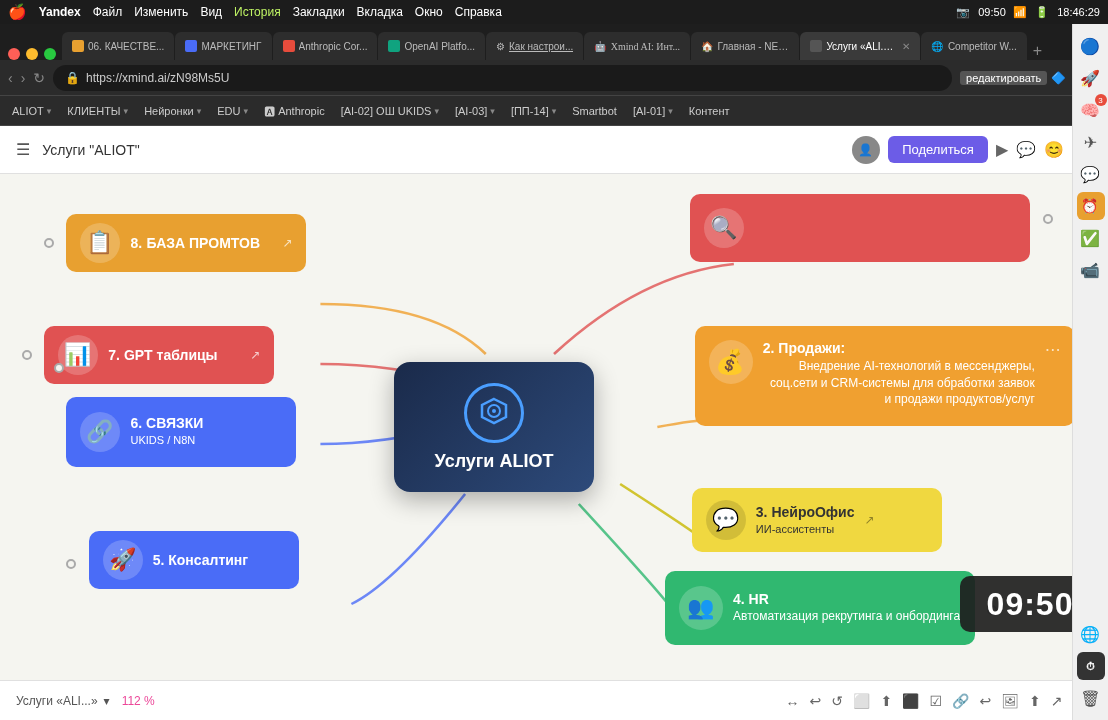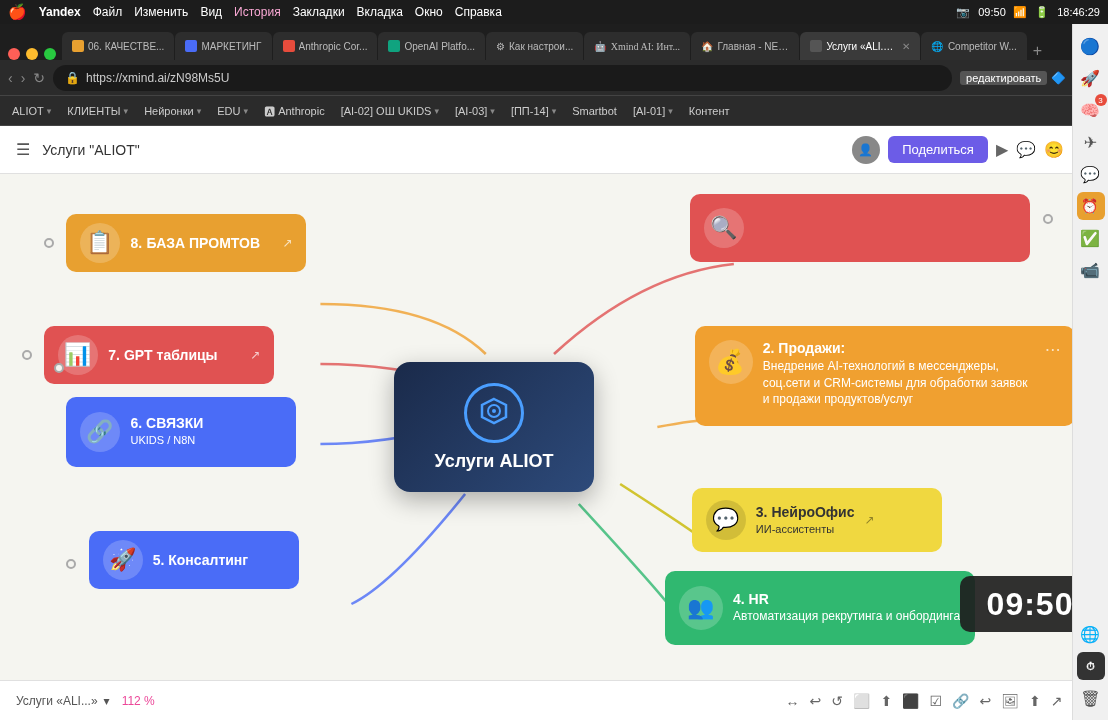--- a/index.html
+++ b/index.html
@@ -365,21 +365,21 @@
   </style>
 </head>
 <body>
 
 <div class="menubar">
   <span style="font-size:15px;">🍎</span>
   <span style="font-size:12px;color:#fff;font-weight:700;">Yandex</span>
   <span style="font-size:12px;color:#fff;">Файл</span>
   <span style="font-size:12px;color:#fff;">Изменить</span>
   <span style="font-size:12px;color:#fff;">Вид</span>
-  <span style="font-size:12px;color:#f9a8d4;">История</span>
+  <span style="font-size:12px;color:#bef264;">История</span>
   <span style="font-size:12px;color:#fff;">Закладки</span>
   <span style="font-size:12px;color:#fff;">Вкладка</span>
   <span style="font-size:12px;color:#fff;">Окно</span>
   <span style="font-size:12px;color:#fff;">Справка</span>
   <div class="menubar-right">
     <span>📷</span>
     <span>09:50</span>
     <span>📶</span>
     <span>🔋</span>
     <span>18:46:29</span>
@@ -406,21 +406,21 @@
       <div class="tab">
           <span style="background:#e74c3c;width:12px;height:12px;border-radius:2px;display:inline-block;flex-shrink:0;"></span>
           <span style="overflow:hidden;text-overflow:ellipsis;white-space:nowrap;max-width:80px;font-size:10px;">Anthropic Cor...</span>
         </div>
       <div class="tab">
           <span style="background:#10a37f;width:12px;height:12px;border-radius:2px;display:inline-block;flex-shrink:0;"></span>
           <span style="overflow:hidden;text-overflow:ellipsis;white-space:nowrap;max-width:80px;font-size:10px;">OpenAI Platfo...</span>
         </div>
       <div class="tab">
           <span style="font-size:10px;">⚙</span>
-          <span style="overflow:hidden;text-overflow:ellipsis;white-space:nowrap;max-width:72px;font-size:10px;">Как настрои...</span>
+          <span style="overflow:hidden;text-overflow:ellipsis;white-space:nowrap;max-width:72px;font-size:10px;text-decoration:underline;">Как настрои...</span>
         </div>
       <div class="tab">
           <span style="font-size:10px;">🤖</span>
           <span style="overflow:hidden;text-overflow:ellipsis;white-space:nowrap;max-width:72px;font-size:10px;font-family:Liberation Serif, serif;">Xmind AI: Инт...</span>
         </div>
       <div class="tab">
           <span style="font-size:10px;">🏠</span>
           <span style="overflow:hidden;text-overflow:ellipsis;white-space:nowrap;max-width:72px;font-size:10px;">Главная - NEX...</span>
         </div>
       <div class="tab active">
@@ -550,21 +550,21 @@
 
   <div class="node node-1" style="top:4%;right:7%;width:340px;height:68px;background:#e05252;">
     <div class="node-icon" style="background:rgba(255,255,255,0.2);font-size:22px;">🔍</div>
 
   </div>
 
   <div class="node" style="top:30%;right:3%;width:380px;min-height:100px;background:#f0a030;border-radius:10px;display:flex;align-items:flex-start;padding:14px;gap:10px;position:absolute;z-index:10;">
     <div class="node-icon" style="background:rgba(255,255,255,0.2);font-size:24px;width:44px;height:44px;border-radius:50%;display:flex;align-items:center;justify-content:center;flex-shrink:0;">💰</div>
     <div class="node-text">
       <div class="node-title">2. Продажи:</div>
-      <div class="node-subtitle" style="color:#fff;font-size:12px;line-height:1.4;">Внедрение AI-технологий в мессенджеры, соц.сети и CRM-системы для обработки заявок и продажи продуктов/услуг</div>
+      <div class="node-subtitle" style="color:#fff;font-size:12px;line-height:1.4;text-align:right;">Внедрение AI-технологий в мессенджеры, соц.сети и CRM-системы для обработки заявок и продажи продуктов/услуг</div>
     </div>
     <span style="color:rgba(255,255,255,0.7);font-size:16px;margin-left:auto;cursor:pointer;">⋯</span>
   </div>
 
   <div class="node" style="top:62%;right:15%;width:250px;height:64px;background:#f0d840;border-radius:10px;display:flex;align-items:center;padding:10px 14px;gap:10px;position:absolute;z-index:10;">
     <div class="node-icon" style="background:rgba(0,0,0,0.12);font-size:22px;width:40px;height:40px;border-radius:50%;display:flex;align-items:center;justify-content:center;flex-shrink:0;">💬</div>
     <div class="node-text">
       <div class="node-title" style="color:#333;">3. НейроОфис</div>
       <div class="node-subtitle" style="color:#333;">ИИ-ассистенты</div>
     </div>

